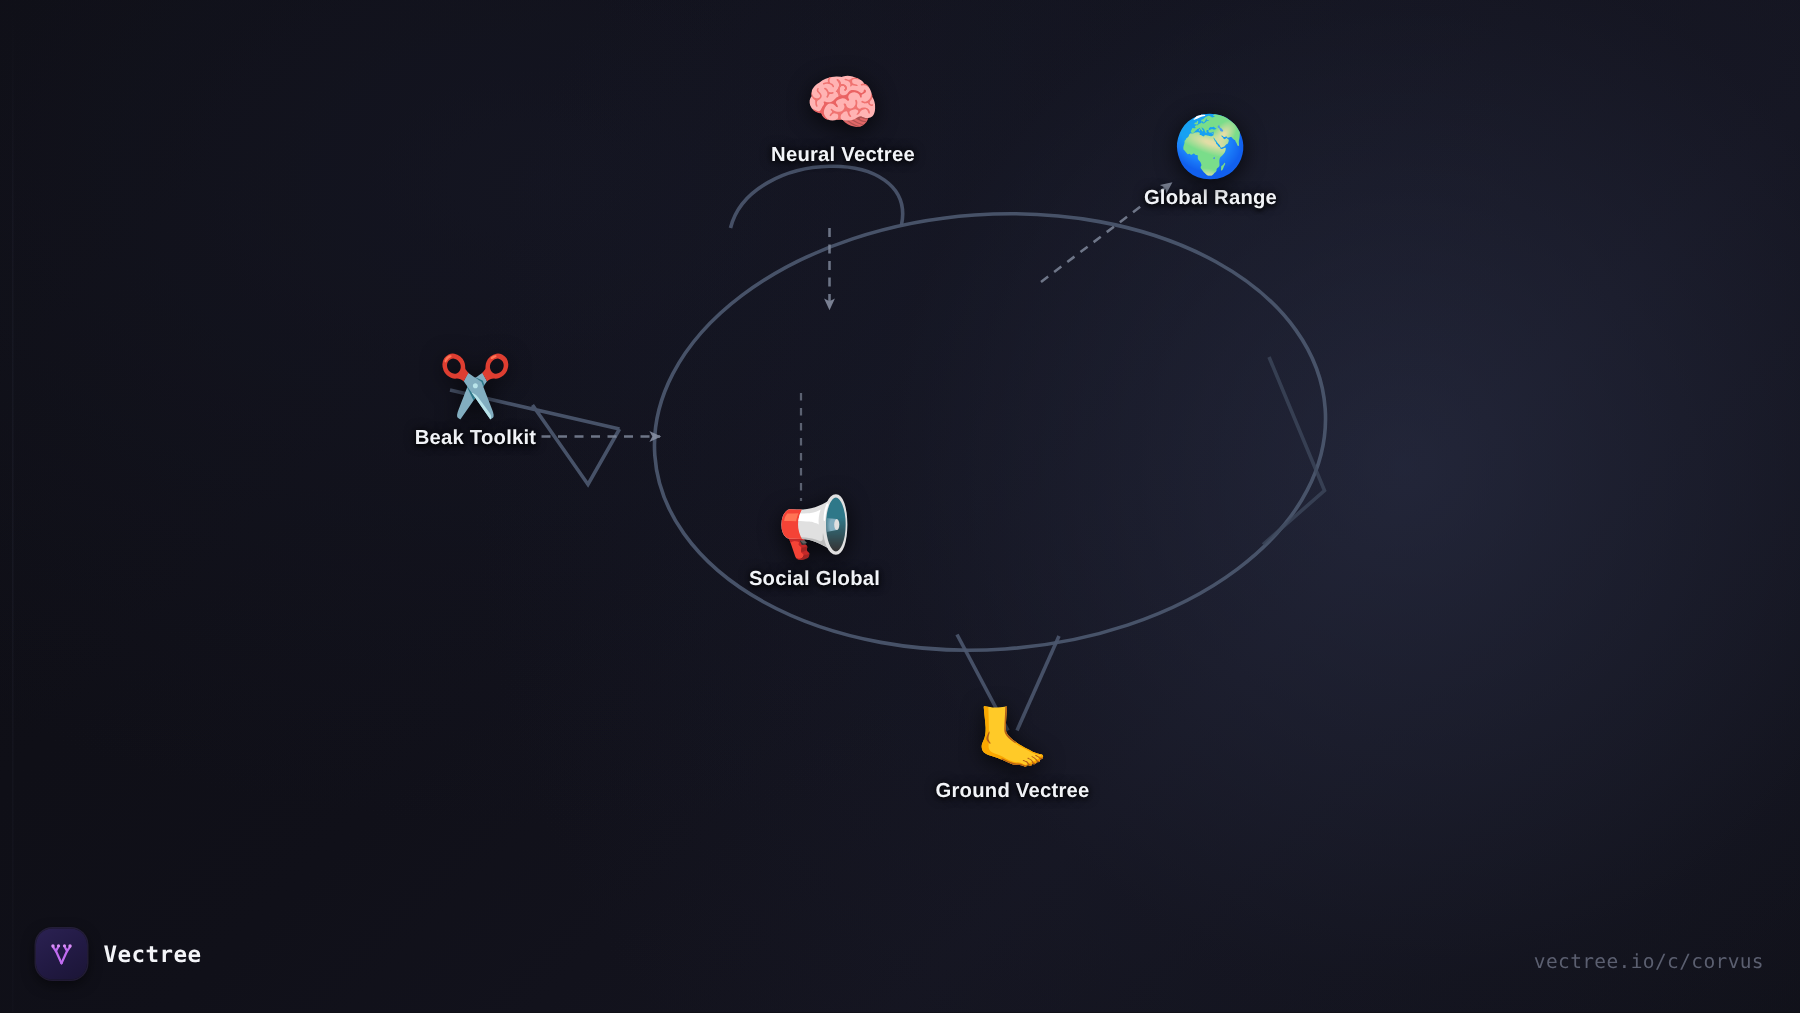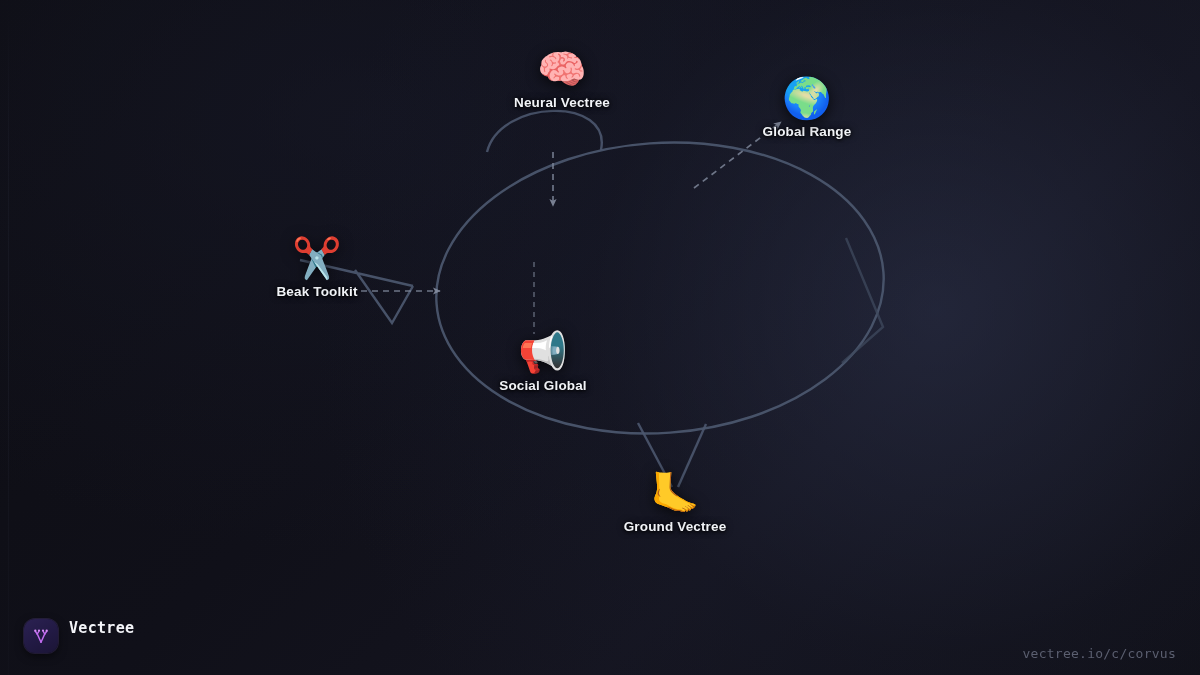--- a/index.html
+++ b/index.html
@@ -49,21 +49,21 @@
     color:#f2f4f8;
     white-space:nowrap;
     letter-spacing:0.15px;
     text-shadow:0 1px 3px rgba(0,0,0,0.95), 0 0 7px rgba(0,0,0,0.85);
   }
 
   
   #brand {
     position:absolute; left:24px; bottom:22px;
   }
-  #brand-row { display:flex; gap:11px; }
+  #brand-row { display:flex; align-items:center; gap:11px; }
   #brand-logo {
     width:34px; height:34px; border-radius:11px;
     background:linear-gradient(150deg, #2b2152 0%, #221a44 52%, #1b1536 100%);
     display:flex; align-items:center; justify-content:center;
     box-shadow:0 0 0 1px rgba(150,110,230,0.17), 0 3px 9px rgba(0,0,0,0.55);
     flex:0 0 auto;
   }
   #brand-name {
     font-family:"DejaVu Sans Mono", monospace;
     font-size:15px; font-weight:bold;
@@ -71,21 +71,21 @@
   }
   #brand-title {
     margin-top:7px;
     font-family:"DejaVu Sans Mono", monospace;
     font-size:35px; font-weight:bold;
     color:#ffffff; letter-spacing:1.6px;
     line-height:40px;
   }
 
   #url {
-    position:absolute; right:24px; bottom:14px;
+    position:absolute; right:24px; bottom:26px;
     font-family:"DejaVu Sans Mono", monospace;
     font-size:13px;
     color:#5b5f70;
     letter-spacing:0.25px;
   }
 </style>
 </head>
 <body>
 
 <div id="stage">

